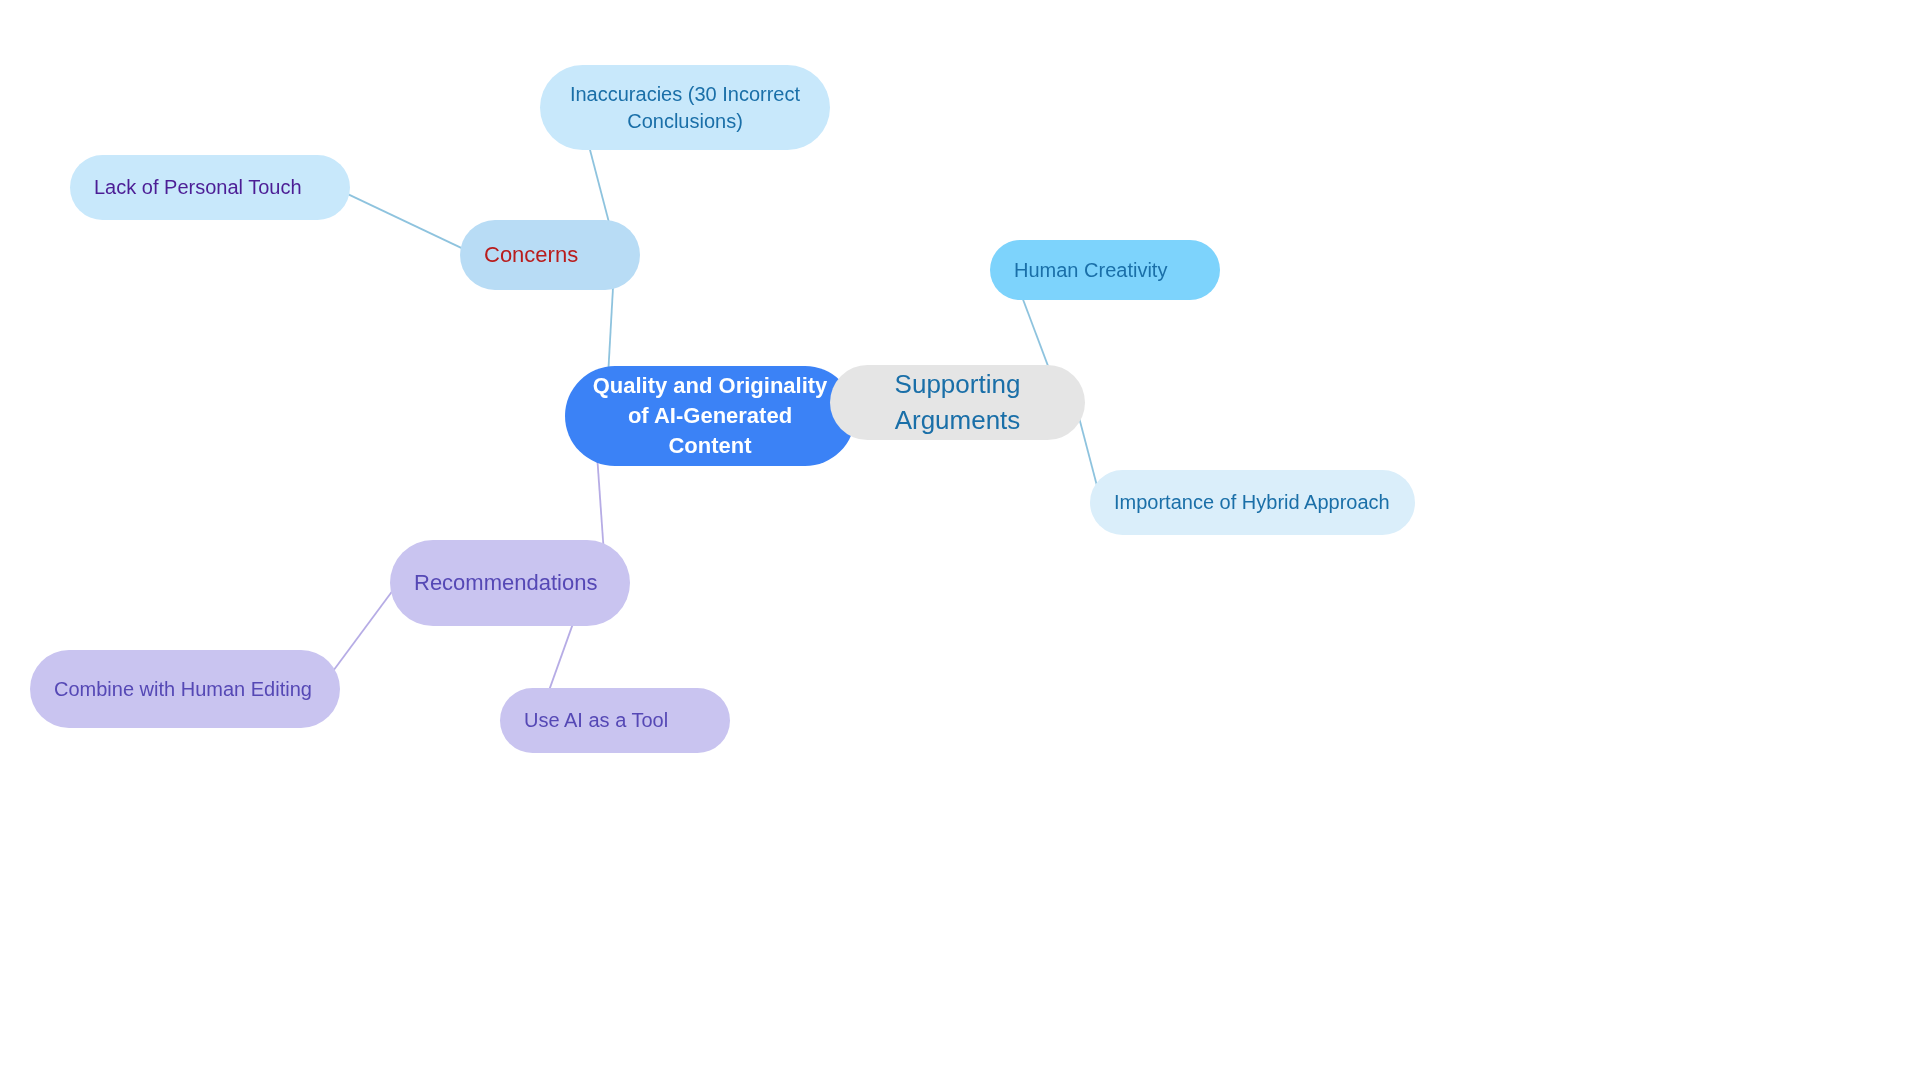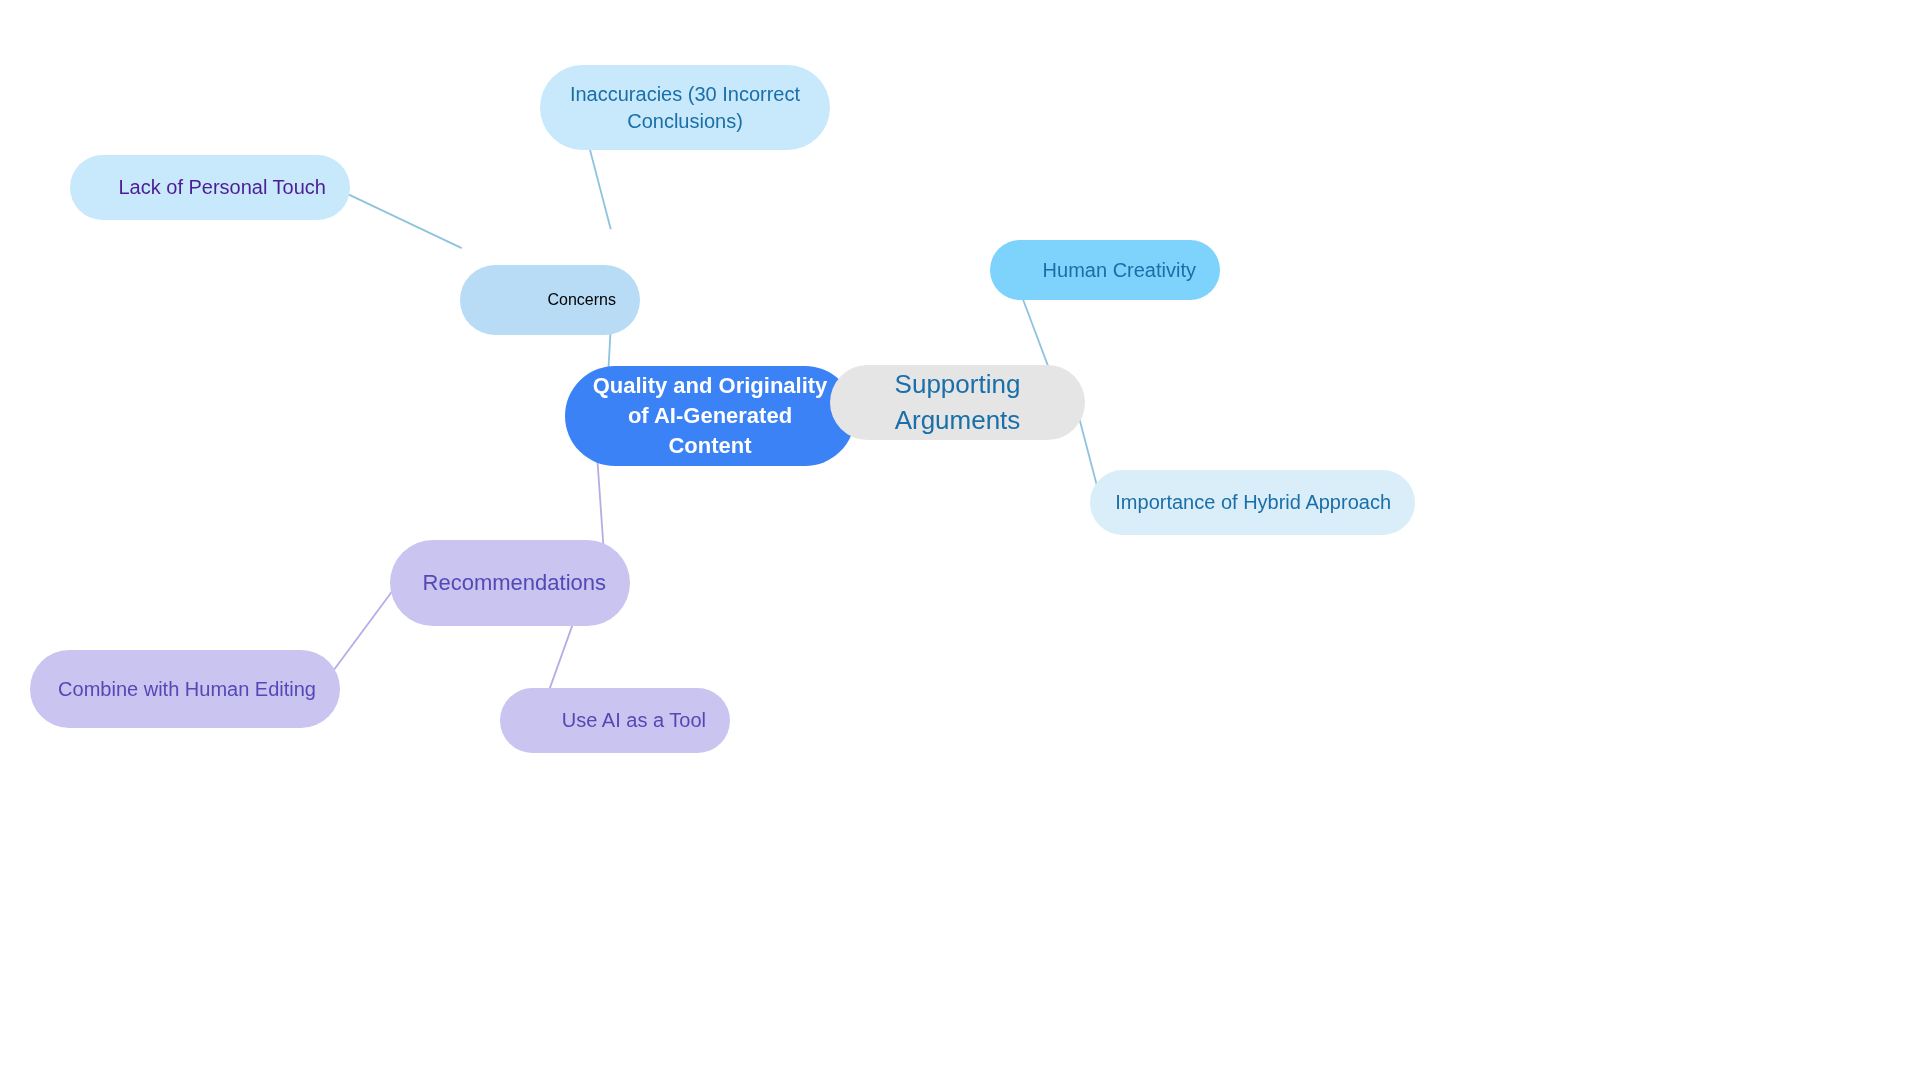--- a/index.html
+++ b/index.html
@@ -19,46 +19,45 @@
       height: 1083px;
       pointer-events: none;
       z-index: 0;
     }
 
     .node {
       position: absolute;
       border-radius: 50px;
       display: flex;
       align-items: center;
-      justify-content: flex-end;
+      justify-content: flex-start;
       text-align: center;
       z-index: 1;
       padding: 14px 24px;
       line-height: 1.35;
     }
 
     
     .node-central {
       background: #3b82f6;
       color: #ffffff;
       font-size: 22px;
       font-weight: 600;
       width: 290px;
       height: 100px;
     }
 
     
     .node-blue-main {
       background: #b8dcf5;
-      color: #000000;
-      font-size: 16px;
+      color: #b91c1c;
+      font-size: 22px;
       font-weight: 500;
       width: 200px;
       height: 70px;
-      margin-top: 45px;
     }
 
     .node-blue-sub {
       background: #c8e8fb;
       color: #1a6fa8;
       font-size: 20px;
       font-weight: 400;
       width: 280px;
       height: 75px;
     }

